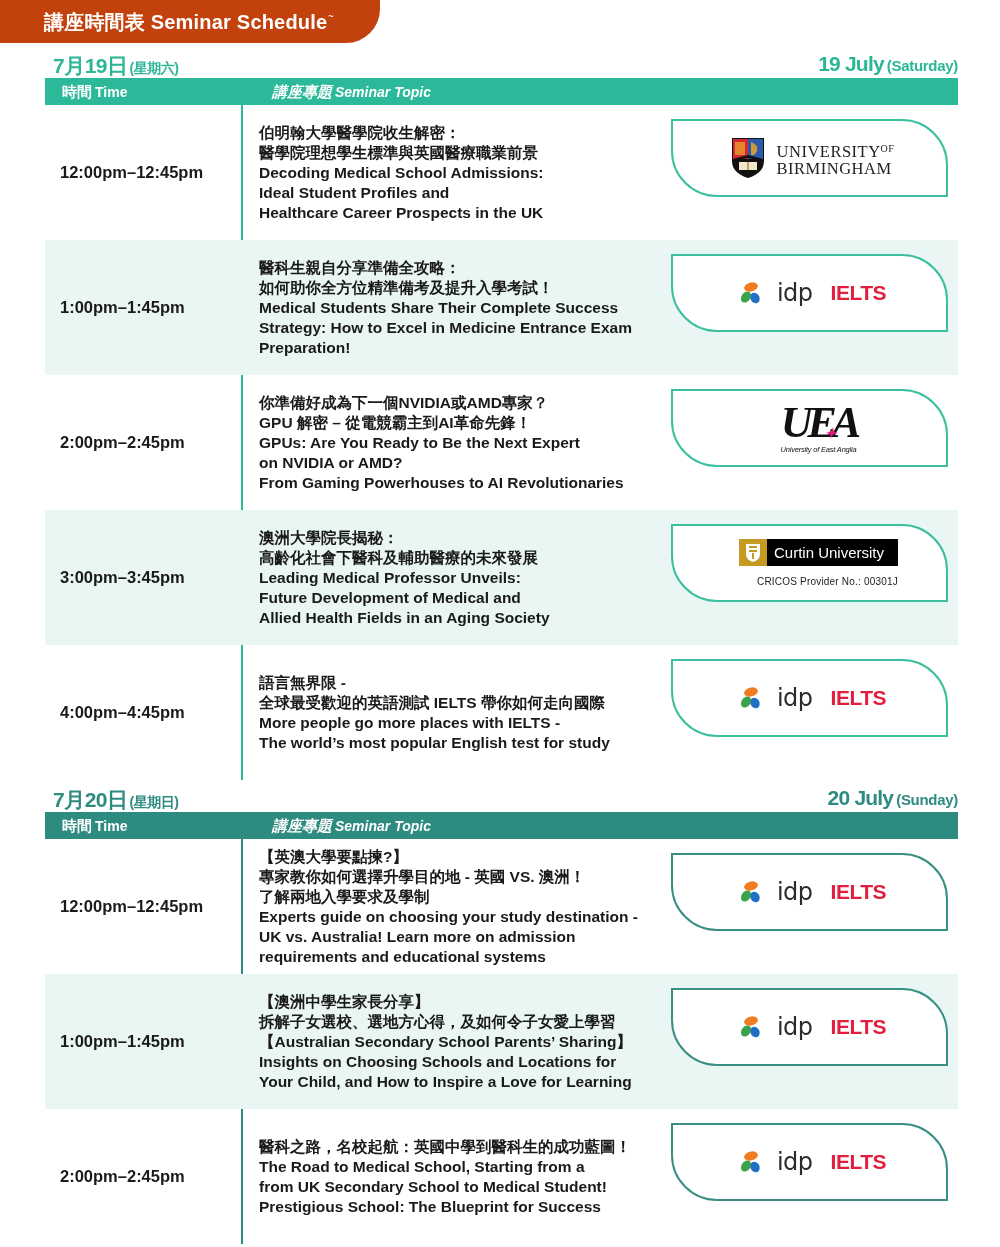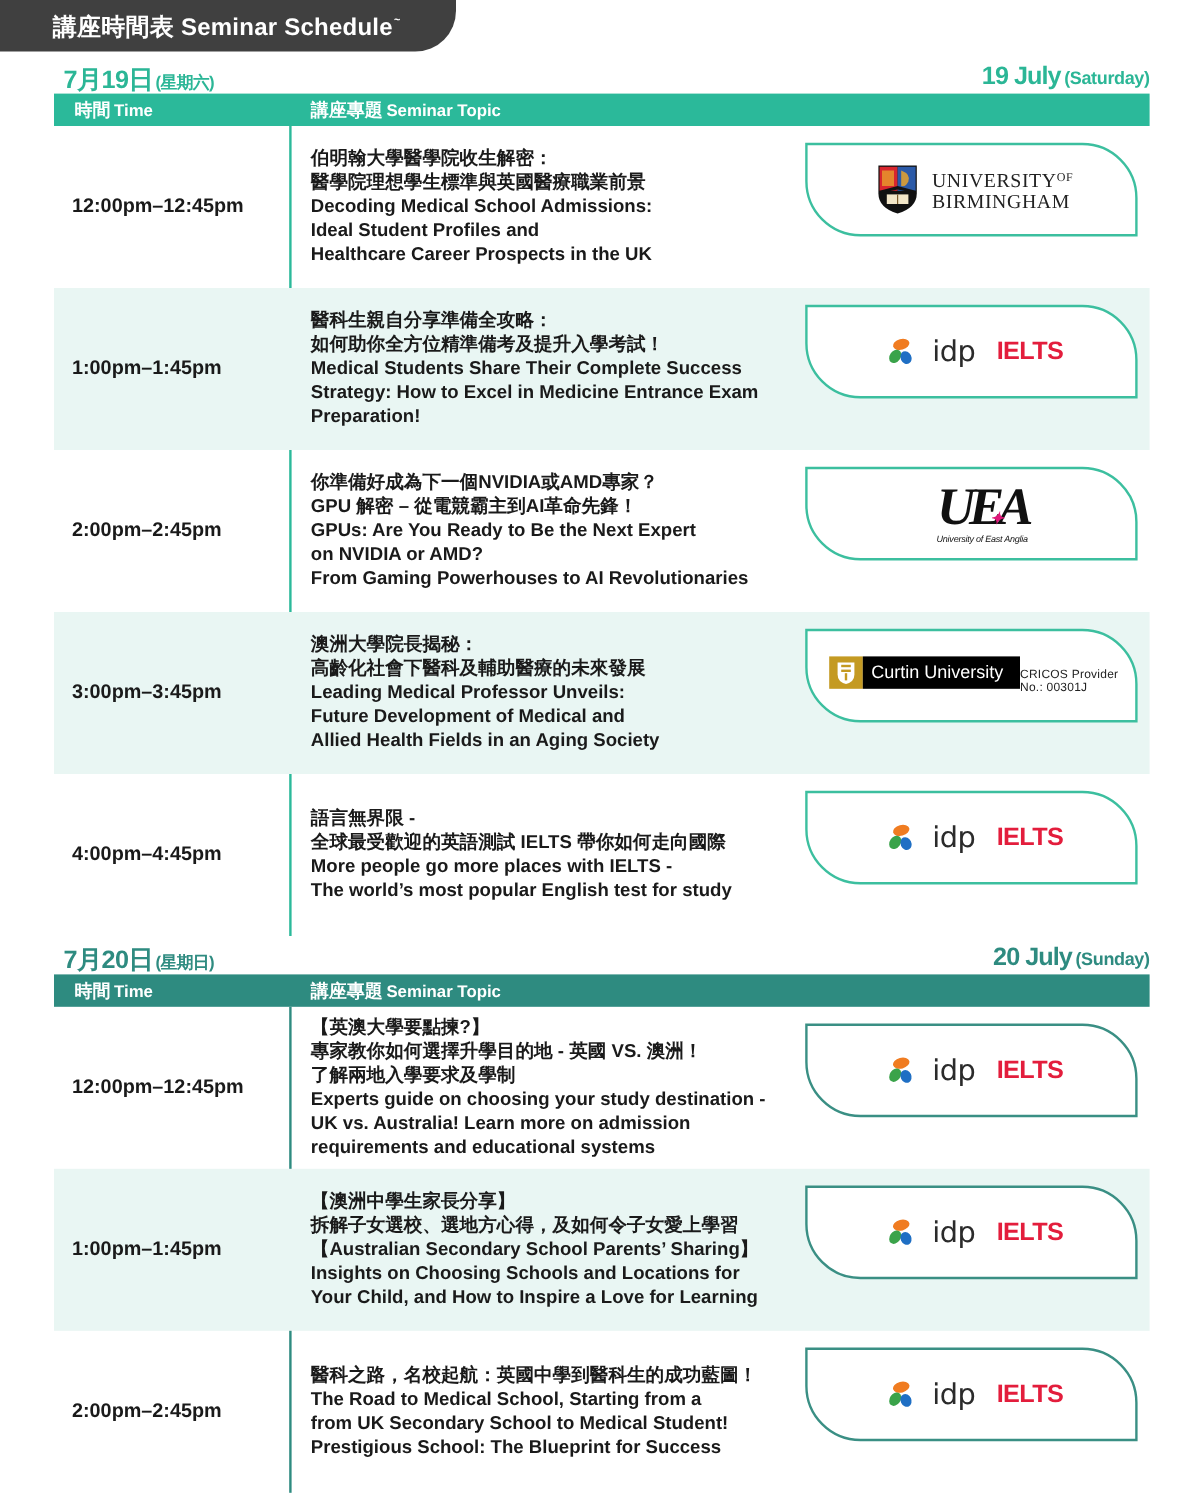--- a/index.html
+++ b/index.html
@@ -1,36 +1,36 @@
 <!DOCTYPE html>
 <html><head>
 <meta charset="utf-8">
 <style>
   * { box-sizing: border-box; margin: 0; padding: 0; }
   html, body { width: 1000px; height: 1247px; background: #ffffff; overflow: hidden; }
   body { font-family: "Liberation Sans", "DejaVu Sans", sans-serif; color: #1a1a1a; position: relative; }
 
   .title-tab {
     position: absolute; left: 0; top: 0; width: 380px; height: 43px;
-    background: #404040; border-bottom-right-radius: 34px;
+    background: #c2410c; border-bottom-right-radius: 34px;
     color: #fff; font-weight: bold; font-size: 20px;
     padding: 9px 0 0 44px; letter-spacing: 0.2px;
   }
   .title-tab sup { font-size: 9px; vertical-align: 10px; margin-left: 1px; }
 
   .day { position: absolute; left: 45px; width: 913px; }
   .day-head { position: relative; height: 26px; }
   .day-cn { position: absolute; left: 8px; top: 0; font-weight: bold; font-size: 21px; letter-spacing: -0.5px; }
   .day-cn small { font-size: 14px; font-weight: bold; margin-left: 2px; }
   .day-en { position: absolute; right: 0; top: 0; font-weight: bold; font-size: 21px; letter-spacing: -0.8px; }
   .day-en small { font-size: 15px; margin-left: 3px; letter-spacing: -0.3px; }
 
   .table-head { height: 27px; color: #fff; position: relative; font-weight: bold; }
   .th-time { position: absolute; left: 17px; top: 5px; font-size: 15px; }
-  .th-topic { position: absolute; left: 214px; top: 5px; font-size: 15px; }
+  .th-topic { position: absolute; left: 227px; top: 5px; font-size: 15px; font-style: italic; }
   .th-time small, .th-topic small { font-size: 14px; font-weight: bold; margin-left: 3px; }
 
   .rows { position: relative; }
   .divider { position: absolute; left: 196px; top: 0; bottom: 0; width: 2px; }
   .row { position: relative; height: 135px; }
   .row.alt { background: #e9f6f3; }
   .time { position: absolute; left: 15px; top: 0; height: 100%; display: flex; align-items: center; font-weight: bold; font-size: 16.5px; }
   .topic { position: absolute; left: 214px; top: 0; height: 100%; width: 415px; display: flex; flex-direction: column; justify-content: center; font-weight: bold; font-size: 15.5px; line-height: 20px; }
   .topic span { display: block; white-space: nowrap; }
 
@@ -60,21 +60,21 @@
   .idp { display: flex; align-items: center; gap: 18px; margin-left: 6px; }
   .idp-mark { display: flex; align-items: center; gap: 14px; }
   .idp-word { font-size: 24px; color: #2b2b2b; letter-spacing: -0.5px; font-family: "DejaVu Sans", sans-serif; }
   .ielts { font-size: 21px; font-weight: bold; color: #e31d3c; letter-spacing: -0.5px; font-family: "Liberation Sans", sans-serif; }
 
   .uea { display: flex; flex-direction: column; align-items: center; margin-left: 18px; font-style: italic; }
   .uea-mark { font-family: "Liberation Serif", "DejaVu Serif", serif; font-size: 44px; color: #111; line-height: 40px; letter-spacing: -5px; position: relative; font-weight: bold; }
   .uea-star { position: absolute; left: 44px; top: 11px; color: #e0177b; font-size: 14px; letter-spacing: 0; }
   .uea-sub { font-size: 7.5px; color: #111; margin-top: 2px; letter-spacing: -0.2px; }
 
-  .curtin { display: flex; flex-direction: row; align-items: flex-start; margin-left: 18px; }
+  .curtin { display: flex; flex-direction: column; align-items: flex-end; margin-left: 18px; }
   .curtin-bar { display: flex; align-items: stretch; height: 27px; }
   .curtin-crest { width: 28px; background: #c49a22; display: flex; align-items: center; justify-content: center; }
   .curtin-name { background: #000; color: #fff; font-size: 15px; padding: 5px 9px 0 7px; width: 131px; }
   .curtin-cricos { font-size: 10px; color: #222; margin-top: 10px; letter-spacing: 0.2px; }
 </style>
 </head>
 <body>
 
 <div class="title-tab">
   <span>講座時間表 Seminar Schedule</span><sup>~</sup>

